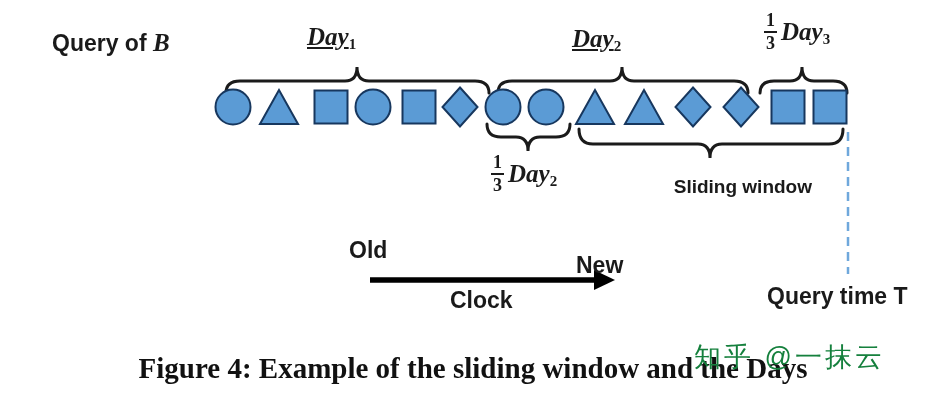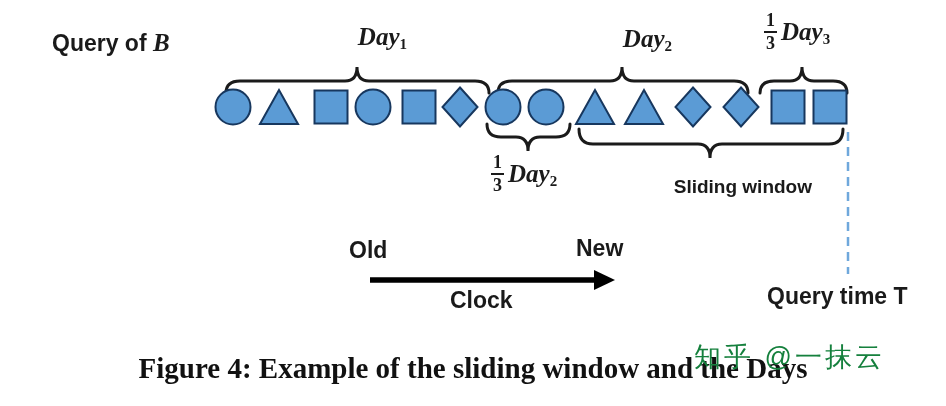--- a/index.html
+++ b/index.html
@@ -22,21 +22,21 @@
     font-family:"Liberation Serif","DejaVu Serif",serif;
     font-style:italic;
     font-weight:bold;
   }
   .math sub{
     font-size:15px;
     font-style:normal;
     vertical-align:-4px;
     line-height:0;
   }
-  .daylbl{font-size:25px;text-align:right;}
+  .daylbl{font-size:25px;text-align:left;text-decoration:underline;}
   .fracgrp{
     display:inline-flex;
     align-items:center;
     gap:4px;
   }
   .frac{
     display:inline-flex;
     flex-direction:column;
     align-items:center;
     font-family:"Liberation Serif","DejaVu Serif",serif;
@@ -124,19 +124,19 @@
   <div class="lbl fracgrp" style="left:491px;top:152px;">
     <span class="frac">
       <span class="num">1</span>
       <span class="den">3</span>
     </span>
     <span class="math" style="font-size:25px;"><span>Day</span><sub>2</sub></span>
   </div>
 
   <div class="lbl" style="left:612px;top:177px;width:200px;text-align:right;font-size:19px;">Sliding window</div>
   <div class="lbl plainlbl" style="left:349px;top:238px;">Old</div>
-  <div class="lbl plainlbl" style="left:576px;top:236px;">New</div>
+  <div class="lbl plainlbl" style="left:576px;top:253px;">New</div>
   <div class="lbl plainlbl" style="left:450px;top:288px;">Clock</div>
   <div class="lbl plainlbl" style="left:767px;top:284px;">Query time T</div>
 
   <div class="caption">Figure 4: Example of the sliding window and the Days</div>
   <div class="lbl watermark" style="color: #15803d;">知乎 @一抹云</div>
 </div>
 
 </body></html>

